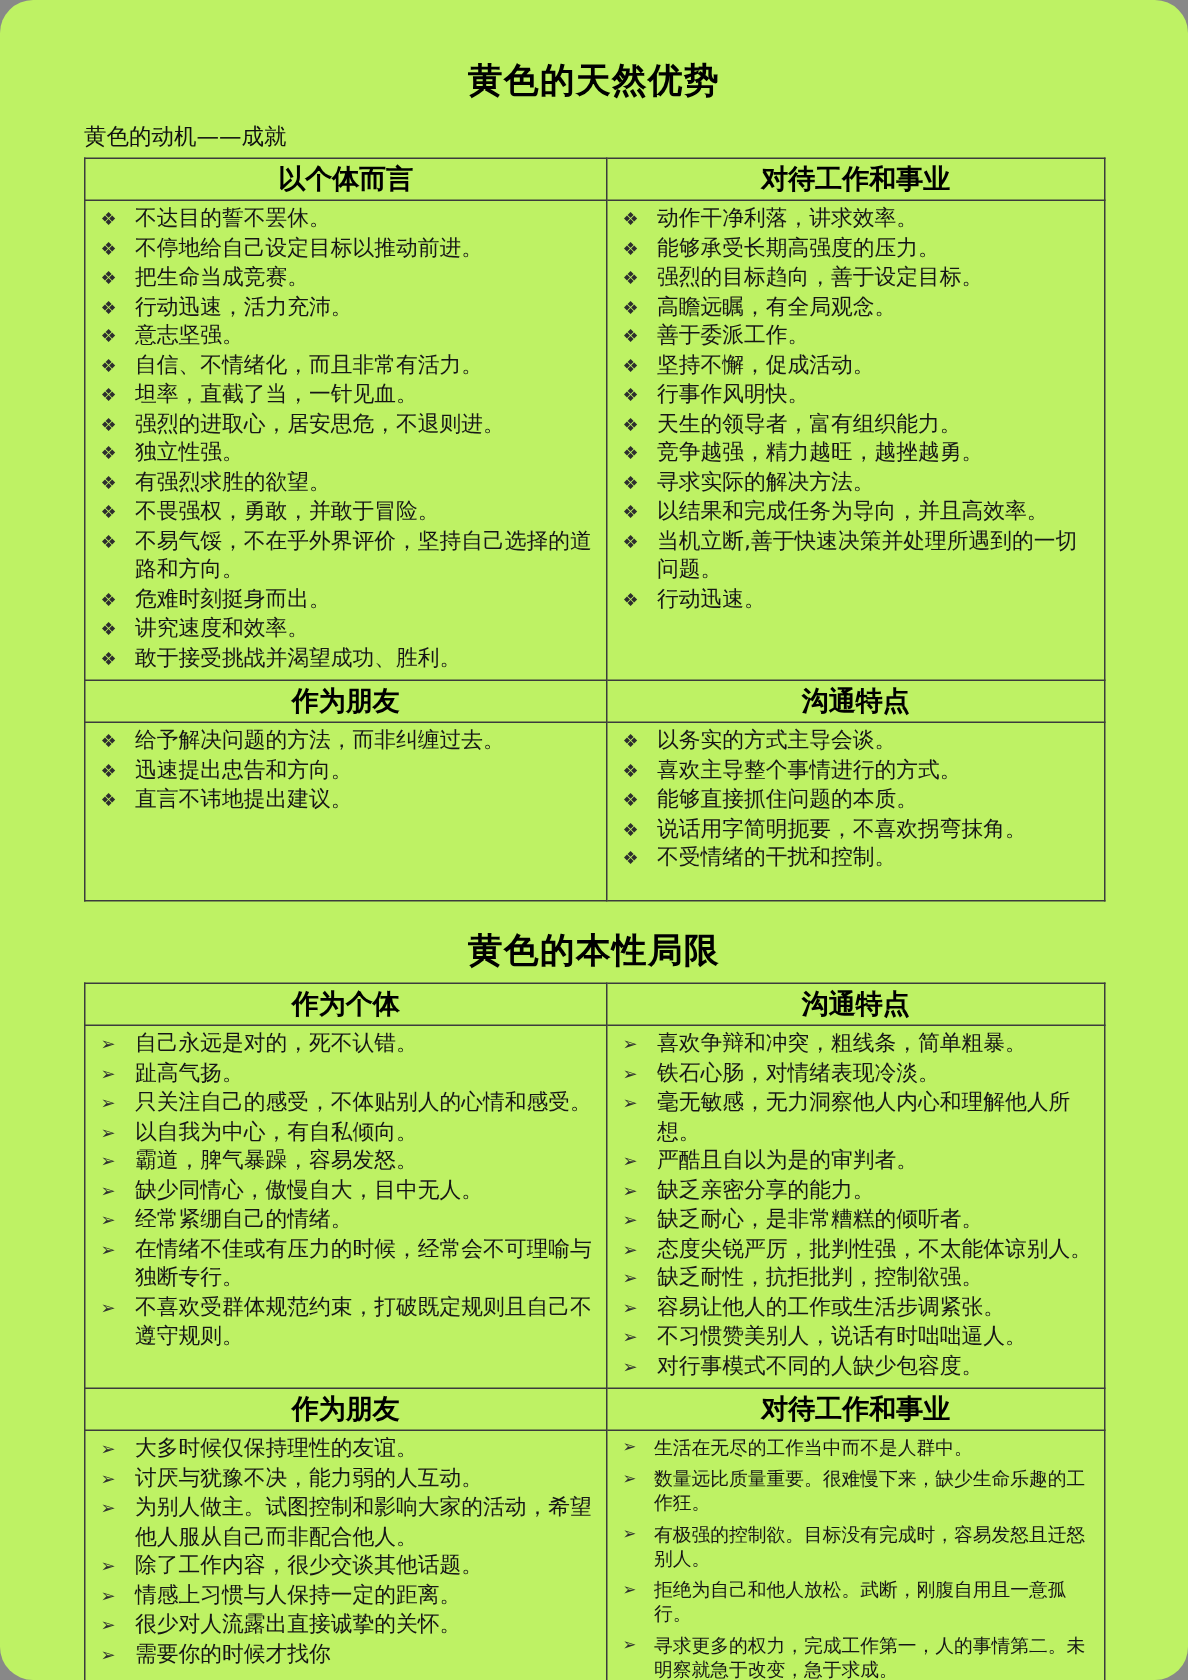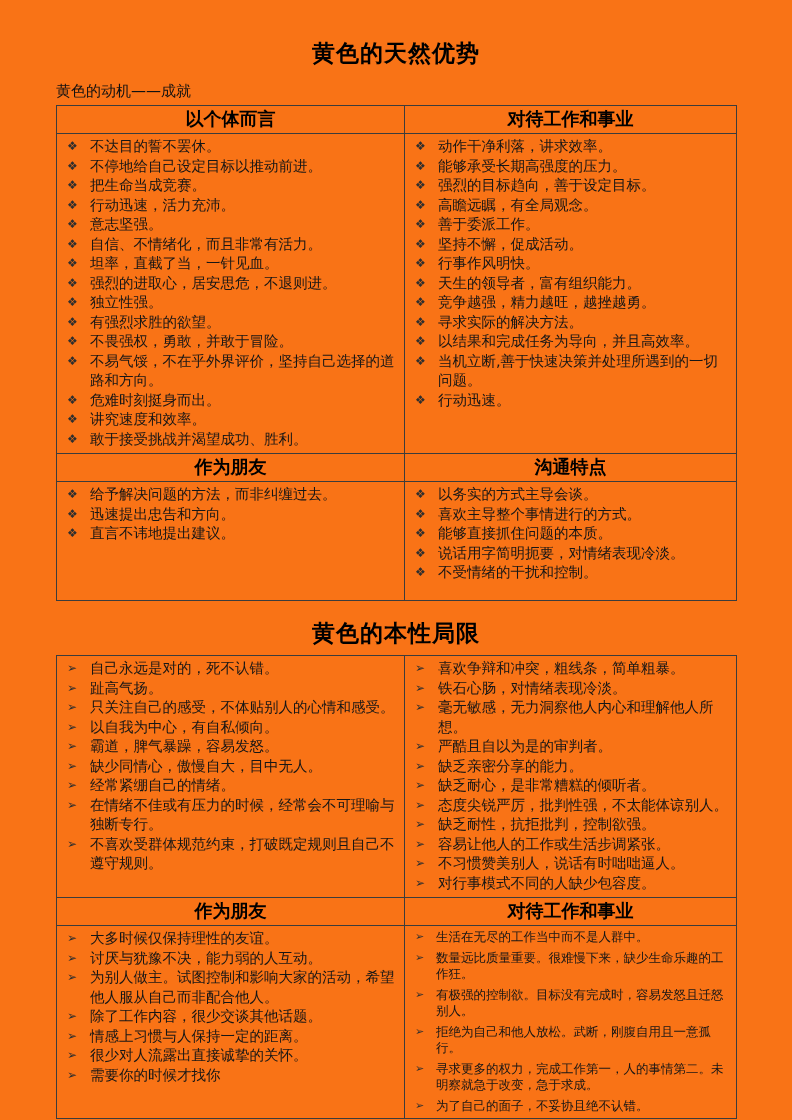--- a/index.html
+++ b/index.html
@@ -1,20 +1,20 @@
 <!DOCTYPE html>
 <html><head>
 <meta charset="utf-8">
 <style>
   html,body{margin:0;padding:0;background:#888;}
   .page{
-    width:792px;height:1120px;background:#f97316;margin:0 auto;
+    width:792px;height:1120px;background:#bef264;margin:0 auto;
     box-sizing:border-box;padding:38px 56px 0 56px;
     font-family:"DejaVu Sans","Liberation Sans",sans-serif;
-    color:#1a1a1a;overflow:hidden;
+    color:#1a1a1a;overflow:hidden;border-radius:22px;
   }
   .doc-title{
     text-align:center;font-size:23px;font-weight:bold;
     margin:0 0 13px 0;letter-spacing:1px;color:#000;
   }
   .doc-subtitle{
     font-size:15px;font-weight:normal;
     margin:0 0 4px 0;color:#111;
   }
   table.sheet{
@@ -218,40 +218,44 @@
               <li>
                 <span class="blt">❖</span>
                 <span class="txt">喜欢主导整个事情进行的方式。</span>
               </li>
               <li>
                 <span class="blt">❖</span>
                 <span class="txt">能够直接抓住问题的本质。</span>
               </li>
               <li>
                 <span class="blt">❖</span>
-                <span class="txt">说话用字简明扼要，对情绪表现冷淡。</span>
+                <span class="txt">说话用字简明扼要，不喜欢拐弯抹角。</span>
               </li>
               <li>
                 <span class="blt">❖</span>
                 <span class="txt">不受情绪的干扰和控制。</span>
               </li>
             </ul>
       </td>
     </tr>
   </tbody>
     </table>
 
   <h1 class="doc-title section2-title">黄色的本性局限</h1>
 
   <table class="sheet">
     <colgroup>
         <col class="c-left">
         <col class="c-right">
       </colgroup>
     <tbody>
+        <tr>
+      <th>作为个体</th>
+      <th>沟通特点</th>
+    </tr>
     <tr>
       <td>
         <ul class="blist">
               <li>
                 <span class="blt">➢</span>
                 <span class="txt">自己永远是对的，死不认错。</span>
               </li>
               <li>
                 <span class="blt">➢</span>
                 <span class="txt">趾高气扬。</span>

